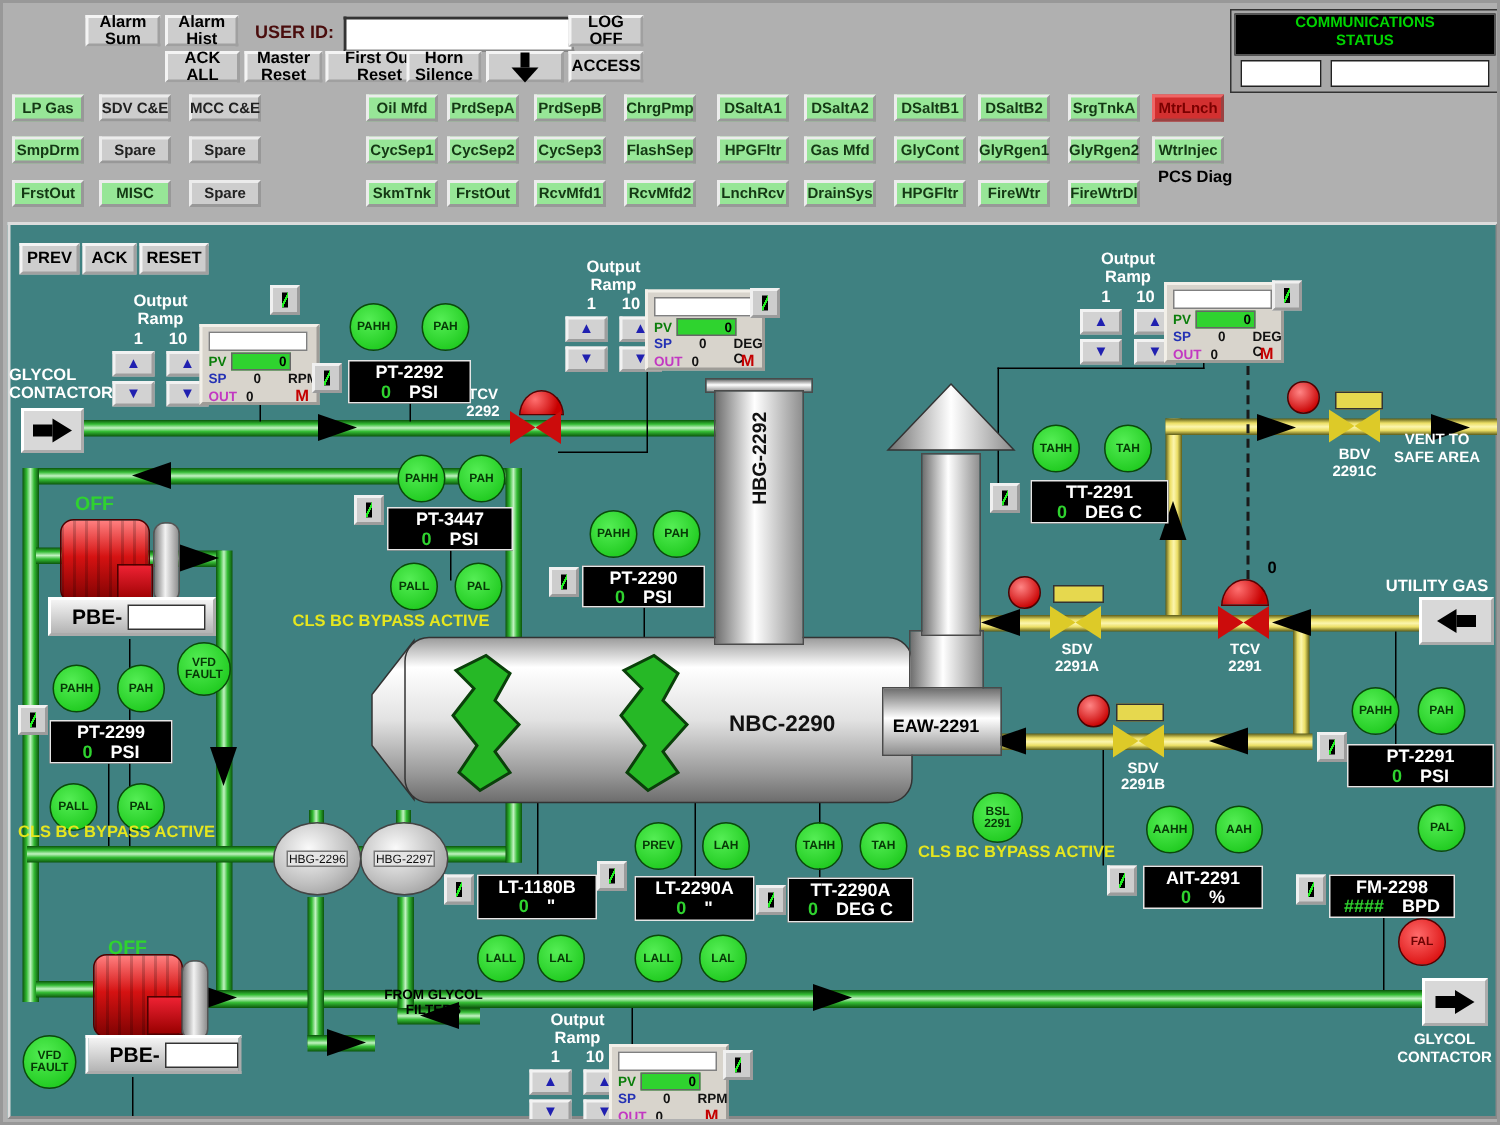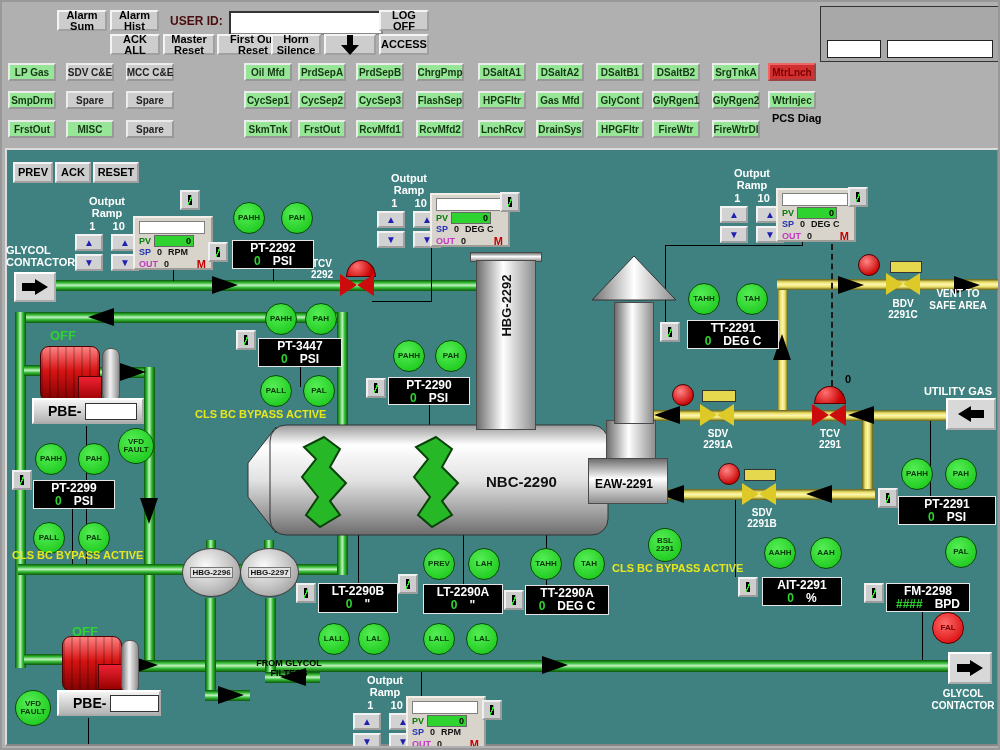--- a/index.html
+++ b/index.html
@@ -42,21 +42,21 @@
   
   .disp{position:absolute;background:#000;border:1px solid #e6e6e6;box-sizing:border-box;text-align:center;overflow:hidden;}
   .disp .tag{color:#fff;font-weight:bold;font-size:12px;line-height:14px;white-space:nowrap;}
   .disp .val{display:flex;justify-content:center;gap:12px;font-weight:bold;font-size:12px;line-height:12px;}
   .disp .v{color:#2fd32f;}
   .disp .u{color:#fff;}
   
   .fp{position:absolute;width:80px;height:54px;background:#d8d4cc;border:2px outset #f2efe8;box-sizing:border-box;font-weight:bold;font-size:9px;}
   .fp .tagbox{position:absolute;left:4px;top:3px;width:64px;height:11px;background:#fff;border:1px solid #808080;}
   .fp .r1{position:absolute;left:4px;top:17px;display:flex;gap:3px;align-items:center;}
-  .fp .r2{position:absolute;left:4px;top:29px;display:flex;gap:6px;}
+  .fp .r2{position:absolute;left:4px;top:29px;display:flex;gap:18px;}
   .fp .r3{position:absolute;left:4px;top:41px;display:flex;gap:6px;}
   .fp .pv{color:#0a7d0a;}  .fp .sp{color:#2431b4;}  .fp .out{color:#c238c2;}
   .fp .pvbox{background:#2fd32f;border:1px solid #666;width:36px;height:10px;color:#000;text-align:right;padding-right:2px;line-height:10px;}
   .fp .m{position:absolute;right:5px;top:40px;color:#c40000;font-size:11px;}
   .fp .num{color:#111;}
   
   .org{position:absolute;width:70px;text-align:center;color:#fff;font-weight:bold;font-size:11px;}
   .ortitle{white-space:pre-line;line-height:12px;}
   .ornums{display:flex;justify-content:space-evenly;margin:1px 0 2px;}
   .orbtns{display:grid;grid-template-columns:28px 28px;gap:3px 8px;justify-content:center;}
@@ -93,21 +93,21 @@
   
   .pumpbody{position:absolute;border-radius:9px;border:1px solid #4e0000;
     background:repeating-linear-gradient(90deg,rgba(0,0,0,.18) 0 2px,transparent 2px 8px),linear-gradient(180deg,#ff8080,#d51212 45%,#7e0202);}
   .pumpsub{position:absolute;background:linear-gradient(180deg,#e23,#900);border:1px solid #4e0000;}
   .caps{position:absolute;border-radius:8px;background:linear-gradient(90deg,#787878,#f2f2f2 45%,#8e8e8e);border:1px solid #555;}
   .ped{position:absolute;background:linear-gradient(180deg,#f4f4f4,#b4b4b4);border:2px outset #fff;display:flex;align-items:center;gap:4px;
        padding-left:14px;font-weight:bold;font-size:14px;color:#000;box-sizing:border-box;}
   .pedin{width:50px;height:15px;background:#fff;border:1px solid #333;}
   .oval{position:absolute;border-radius:50%;background:radial-gradient(ellipse at 40% 35%,#fafafa,#c0c0c0 55%,#8a8a8a);
         border:1px solid #444;display:flex;align-items:center;justify-content:center;}
-  .oval span{font-size:8px;font-weight:bold;color:#111;background:#e4e4e4;padding:0 1px;border:1px solid #777;}
+  .oval span{font-size:8px;font-weight:normal;color:#111;background:#e4e4e4;padding:0 1px;border:1px solid #777;}
   .vtext{position:absolute;transform:rotate(-90deg);color:#111;font-weight:bold;font-size:13px;text-align:center;}
   
   #comms{position:absolute;left:818px;top:4px;width:178px;height:54px;background:#a8a8a8;border:1px solid #333;}
   #comms .t{position:absolute;left:2px;top:2px;width:172px;height:26px;background:#000;color:#00d400;font-weight:bold;
             font-size:10px;line-height:12px;text-align:center;white-space:pre-line;border:1px solid #555;}
   #comms .f1{position:absolute;left:6px;top:33px;width:52px;height:16px;background:#fff;border:1px solid #222;}
   #comms .f2{position:absolute;left:66px;top:33px;width:104px;height:16px;background:#fff;border:1px solid #222;}
   #uid{position:absolute;left:227px;top:9px;width:146px;height:18px;background:#fff;border:2px inset #888;font-size:12px;}
   .uidlbl{position:absolute;left:168px;top:12px;color:#4a0d0d;font-weight:bold;font-size:12px;}
 </style>
@@ -129,20 +129,22 @@
   <button class="b3" style="left:161px;top:32px;width:52px;height:21px">Master
 Reset</button>
   <button class="b3" style="left:215px;top:32px;width:72px;height:21px">First Out
 Reset</button>
   <button class="b3" style="left:269px;top:32px;width:50px;height:21px">Horn
 Silence</button>
   <button class="b3" style="left:322px;top:32px;width:52px;height:21px"><span class="fatD"></span></button>
   <button class="b3" style="left:377px;top:32px;width:50px;height:21px">ACCESS</button>
 
   <div id="comms">
+    <div class="t">COMMUNICATIONS
+STATUS</div>
     <div class="f1"></div>
     <div class="f2"></div>
   </div>
 
   <button class="nav g" style="left:6px;top:61px">LP Gas</button>
   <button class="nav s" style="left:64px;top:61px">SDV C&amp;E</button>
   <button class="nav s" style="left:124px;top:61px">MCC C&amp;E</button>
   <button class="nav g" style="left:6px;top:89px">SmpDrm</button>
   <button class="nav s" style="left:64px;top:89px">Spare</button>
   <button class="nav s" style="left:124px;top:89px">Spare</button>
@@ -554,21 +556,21 @@
       </div>
   </div>
   <div class="disp" style="left:896px;top:494px;width:98px;height:29px">
     <div class="tag">PT-2291</div>
     <div class="val">
         <span class="v">0</span>
         <span class="u">PSI</span>
       </div>
   </div>
   <div class="disp" style="left:316px;top:581px;width:80px;height:30px">
-    <div class="tag">LT-2290B</div>
+    <div class="tag">LT-1180B</div>
     <div class="val">
         <span class="v">0</span>
         <span class="u">"</span>
       </div>
   </div>
   <div class="disp" style="left:421px;top:582px;width:80px;height:30px">
     <div class="tag">LT-2290A</div>
     <div class="val">
         <span class="v">0</span>
         <span class="u">"</span>

